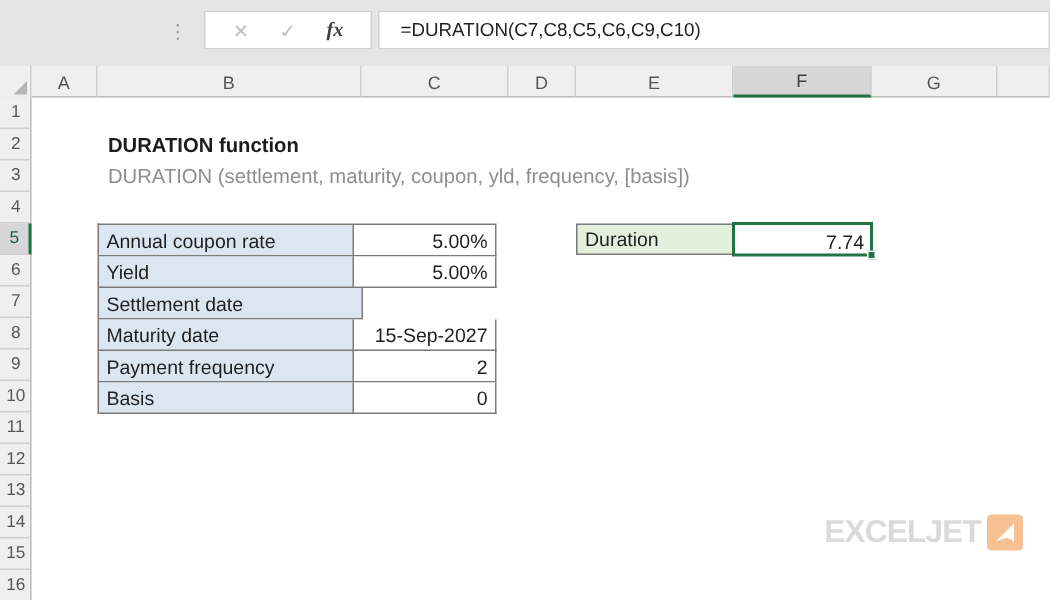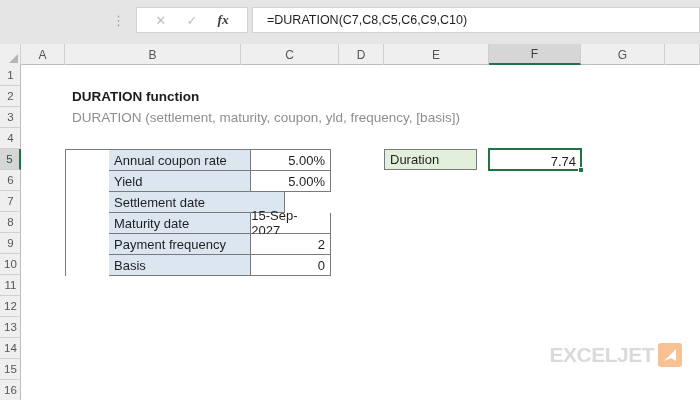--- a/index.html
+++ b/index.html
@@ -35,28 +35,28 @@
   
   .rowhdr-col { position:absolute; left:0; top:65px; width:21px; height:335px; background:#efefef; border-right:1px solid #bdbdbd; }
   .rh { position:absolute; left:0; width:21px; height:21px; display:flex; align-items:center; justify-content:center;
     font-size:11.5px; color:#565656; border-bottom:1px solid #cfcfcf; }
   .rh.sel { background:#d6d6d6; border-right:2px solid #217346; color:#1c5c38; }
 
   
   .sheet-title { position:absolute; left:72px; top:89px; font-size:13.5px; font-weight:bold; color:#1c1c1c; white-space:nowrap; }
   .sheet-syntax { position:absolute; left:72px; top:110px; font-size:13.5px; color:#8e8e8e; white-space:nowrap; }
 
-  .inputs { position:absolute; left:65px; top:149px; width:266px; border-top:1px solid #7a7a7a; border-left:1px solid #7a7a7a;padding-left:43px; }
+  .inputs { position:absolute; left:65px; top:149px; width:266px; border-top:1px solid #7a7a7a; border-left:1px solid #7a7a7a; }
   .irow { display:flex; height:21px; }
   .icell { height:21px; border-right:1px solid #7a7a7a; border-bottom:1px solid #7a7a7a;
     font-size:13px; color:#1f1f1f; display:flex; align-items:center; }
   .icell.lbl { width:176px; background:#dce6f1; padding-left:5px; }
   .icell.val { width:98px; background:#fff; justify-content:flex-end; padding-right:5px; }
 
-  .result-lbl { position:absolute; left:384px; top:149px; width:93px; height:21px; background:#e2efda;
+  .result-lbl { position:absolute; left:384px; top:149px; width:105px; height:21px; background:#e2efda;
     border:1px solid #7a7a7a; font-size:13px; color:#1f1f1f; display:flex; align-items:center; padding-left:5px; }
   .result-val { position:absolute; left:488px; top:148px; width:94px; height:23px; background:#fff;
     border:2px solid #217346; font-size:13px; color:#1f1f1f; display:flex; align-items:flex-end;
     justify-content:flex-end; padding-right:4px; }
   .fill-handle { position:absolute; right:-4px; bottom:-4px; width:6px; height:6px; background:#217346; border:1px solid #fff; }
 
   
   .logo { position:absolute; left:500px; top:343px; width:182px; height:25px; display:flex;
     align-items:flex-start; justify-content:flex-end; gap:4px; }
   .logo-text { font-size:21px; font-weight:800; letter-spacing:-0.5px; color:#dadada; }

